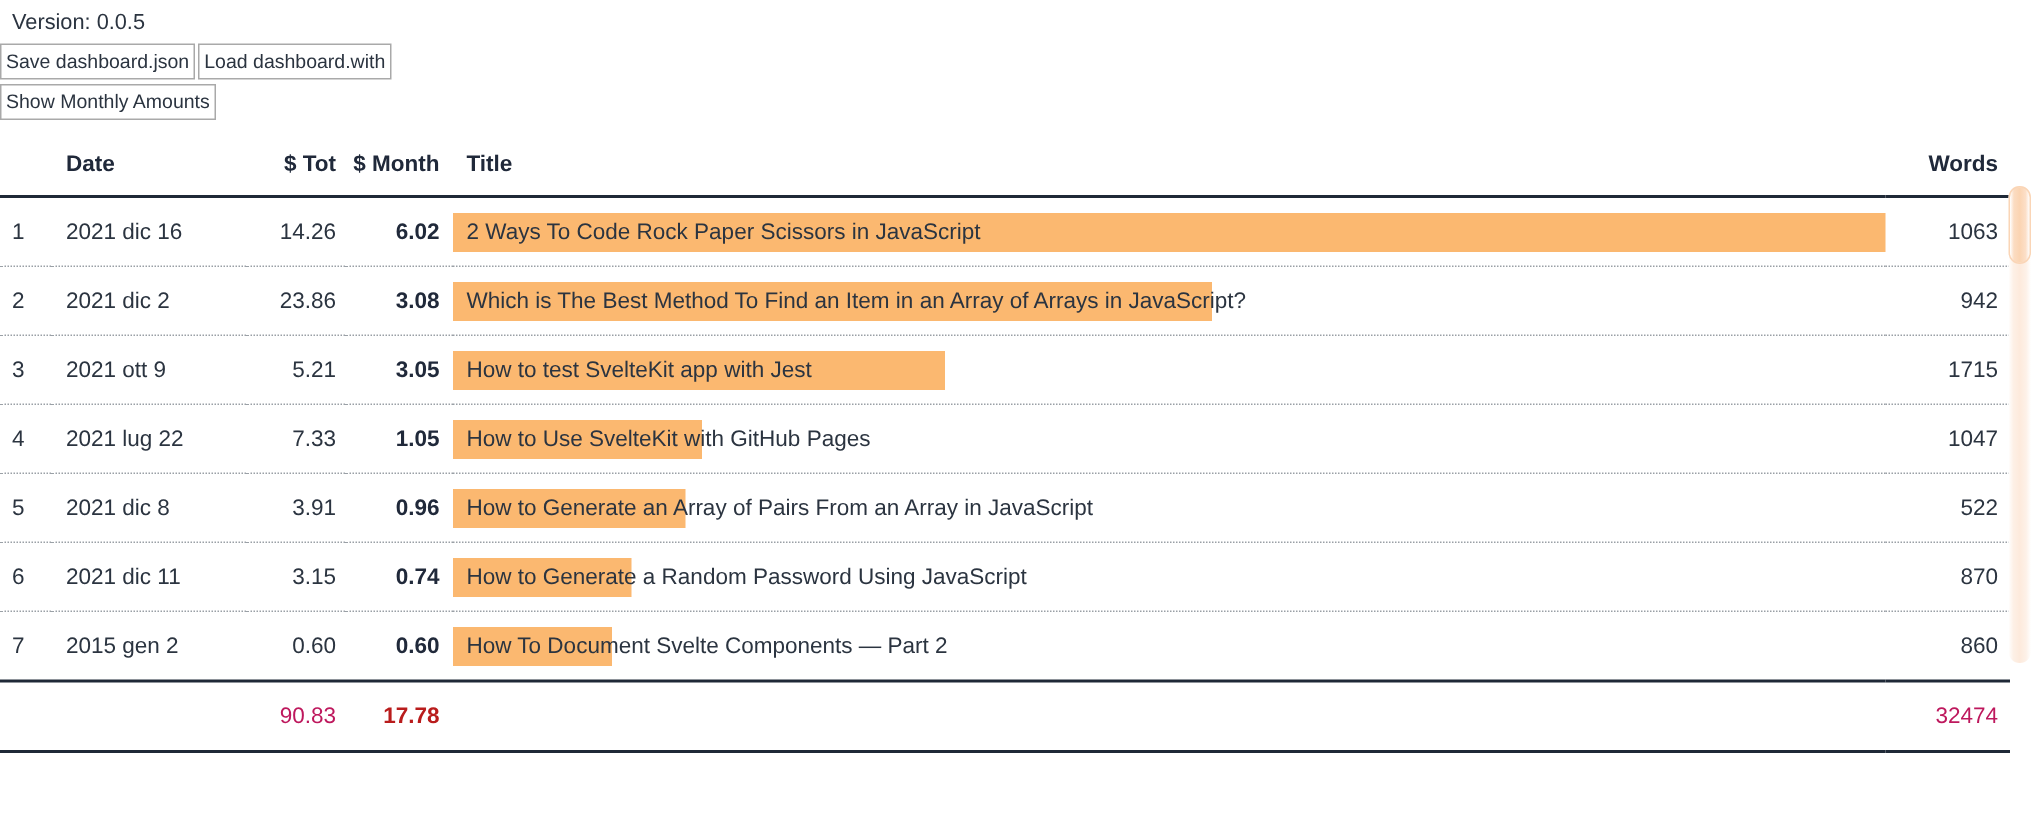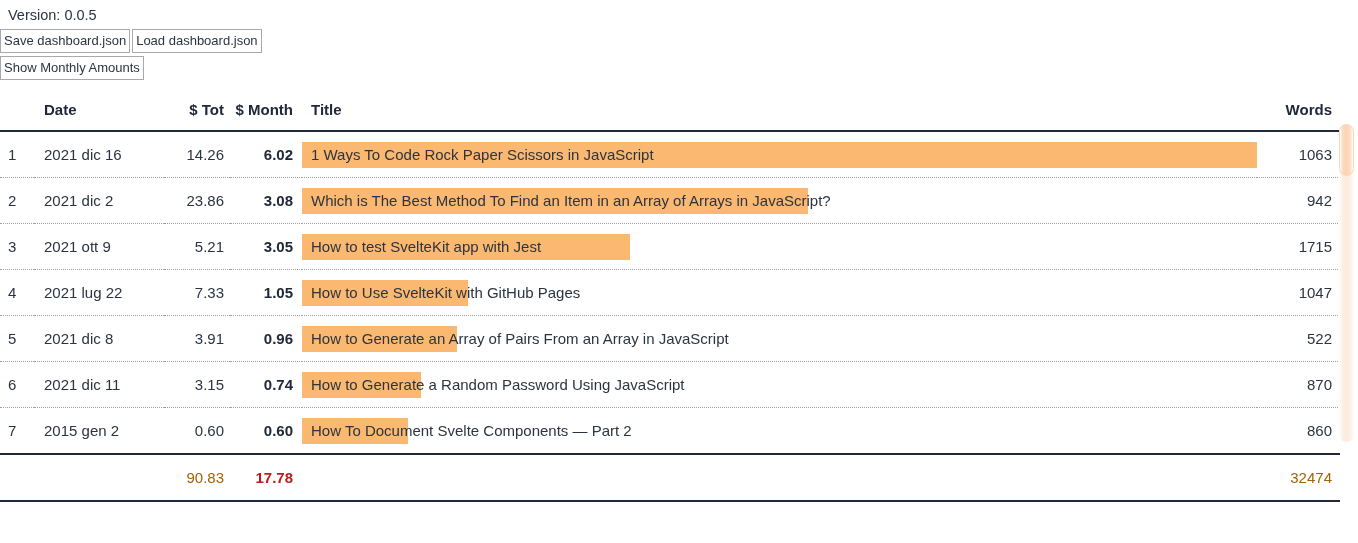--- a/index.html
+++ b/index.html
@@ -144,21 +144,21 @@
     color: #2b3440;
     font-size: 15px;
   }
 
   tfoot td {
     border-top: 2px solid #1f2937;
     border-bottom: 2px solid #1f2937;
     height: 45px;
     vertical-align: middle;
     font-size: 15px;
-    color: #a16207;
+    color: #be185d;
     padding: 0;
   }
   tfoot td.f-tot   { text-align: right; padding-right: 6px; }
   tfoot td.f-month { text-align: right; padding-right: 9px; font-weight: bold; color: #b91c1c; }
   tfoot td.f-words { text-align: right; padding-right: 8px; }
 
   
   .scrollbar {
     position: absolute;
     right: 4px;
@@ -185,21 +185,21 @@
 </head>
 <body>
 
 <div id="app">
 
   <div class="version-line">Version: 0.0.5</div>
 
   <div class="toolbar">
     <div class="btn-row">
       <button class="btn">Save dashboard.json</button>
-      <button class="btn">Load dashboard.json</button>
+      <button class="btn">Load dashboard.with</button>
     </div>
     <div class="btn-row">
       <button class="btn">Show Monthly Amounts</button>
     </div>
   </div>
 
   <div class="table-wrap">
     <table class="dash">
       <colgroup>
         <col class="c-idx">
@@ -221,21 +221,21 @@
       </thead>
       <tbody id="tbody">
           <tr>
             <td class="t-idx">1</td>
             <td class="t-date">2021 dic 16</td>
             <td class="t-tot">14.26</td>
             <td class="t-month">6.02</td>
             <td class="t-title">
               <div class="title-cell">
                 <div class="title-bar" style="width: 960px; background: rgb(251, 184, 112);"></div>
-                <span class="title-text">1 Ways To Code Rock Paper Scissors in JavaScript</span>
+                <span class="title-text">2 Ways To Code Rock Paper Scissors in JavaScript</span>
               </div>
             </td>
             <td class="t-words">1063</td>
           </tr>
           <tr>
             <td class="t-idx">2</td>
             <td class="t-date">2021 dic 2</td>
             <td class="t-tot">23.86</td>
             <td class="t-month">3.08</td>
             <td class="t-title">

